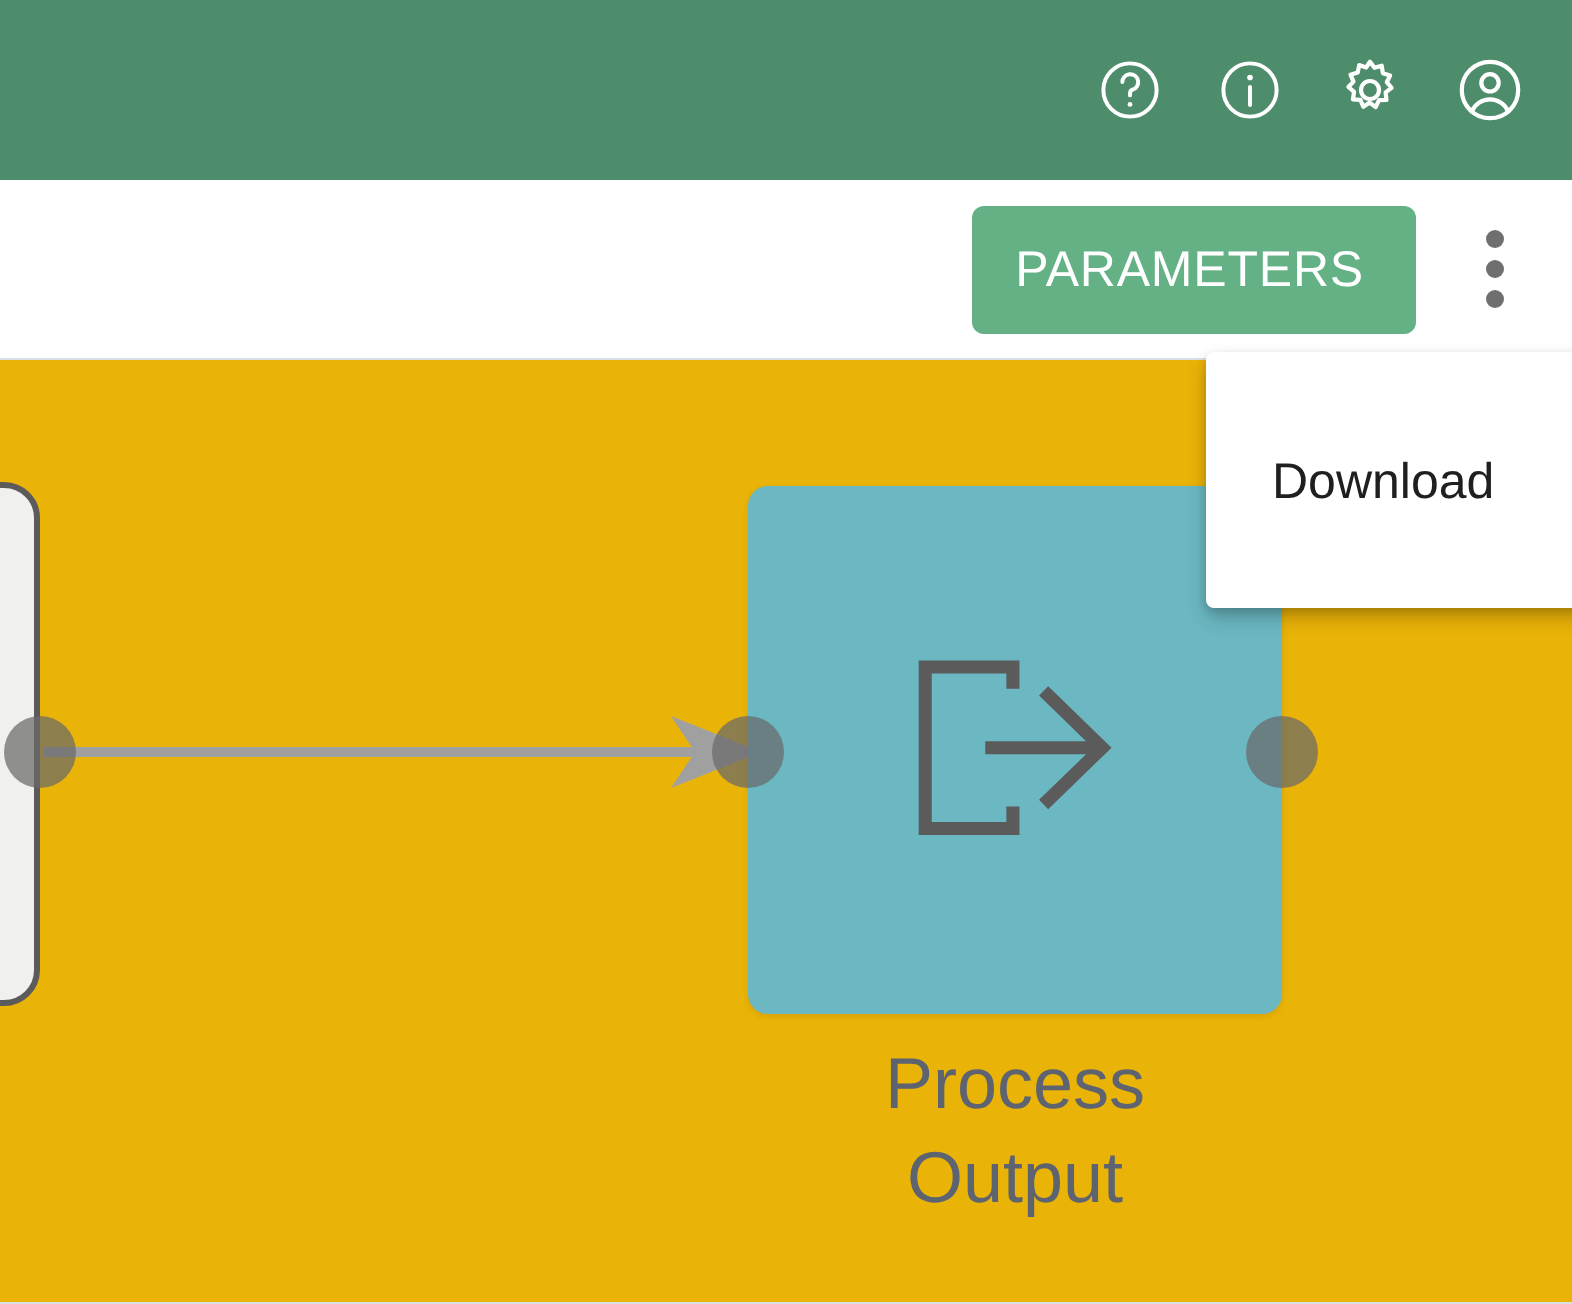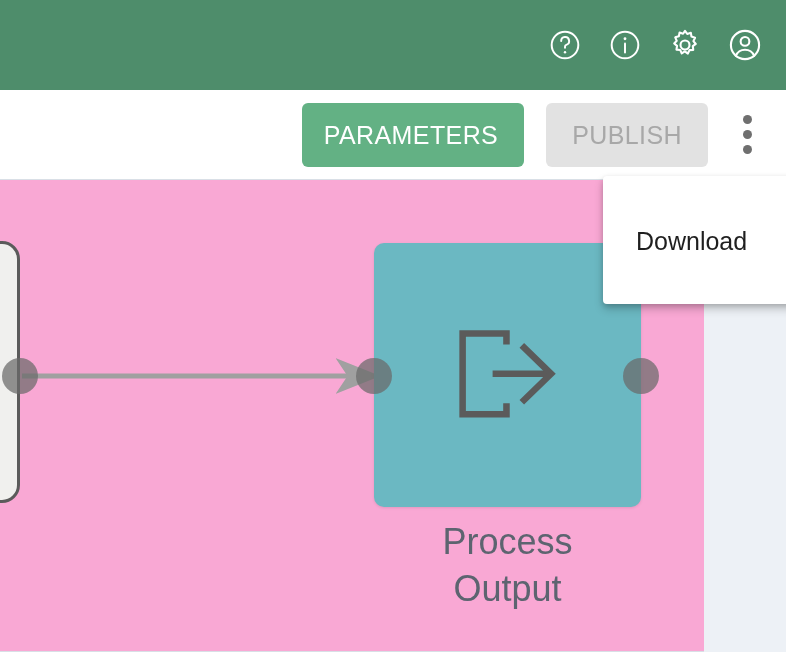--- a/index.html
+++ b/index.html
@@ -143,23 +143,23 @@
     font-size: 25px;
     color: #1f1f1f;
     cursor: pointer;
     font-family: "Liberation Sans", sans-serif;
   }
 
   
   .canvas {
     position: absolute;
     left: 0; top: 179px;
-    width: 704px;
+    width: 786px;
     height: 473px;
-    background: #f9a8d4;
+    background: #eab308;
     border-top: 1px solid #d9dfe6;
     border-bottom: 1px solid #d9dfe6;
     box-sizing: border-box;
     overflow: hidden;
   }
   .graph-svg {
     position: absolute;
     left: 0; top: 0;
     width: 786px;
     height: 473px;
@@ -261,21 +261,20 @@
       </div>
 
     </div>
   </div>
 
   <div class="toolbar">
     <div class="toolbar-inner">
 
       <button class="btn btn-primary">PARAMETERS</button>
 
-      <button class="btn btn-disabled" disabled="">PUBLISH</button>
 
 
       <div class="kebab">
         <span></span>
         <span></span>
         <span></span>
       </div>
 
     </div>
   </div>

